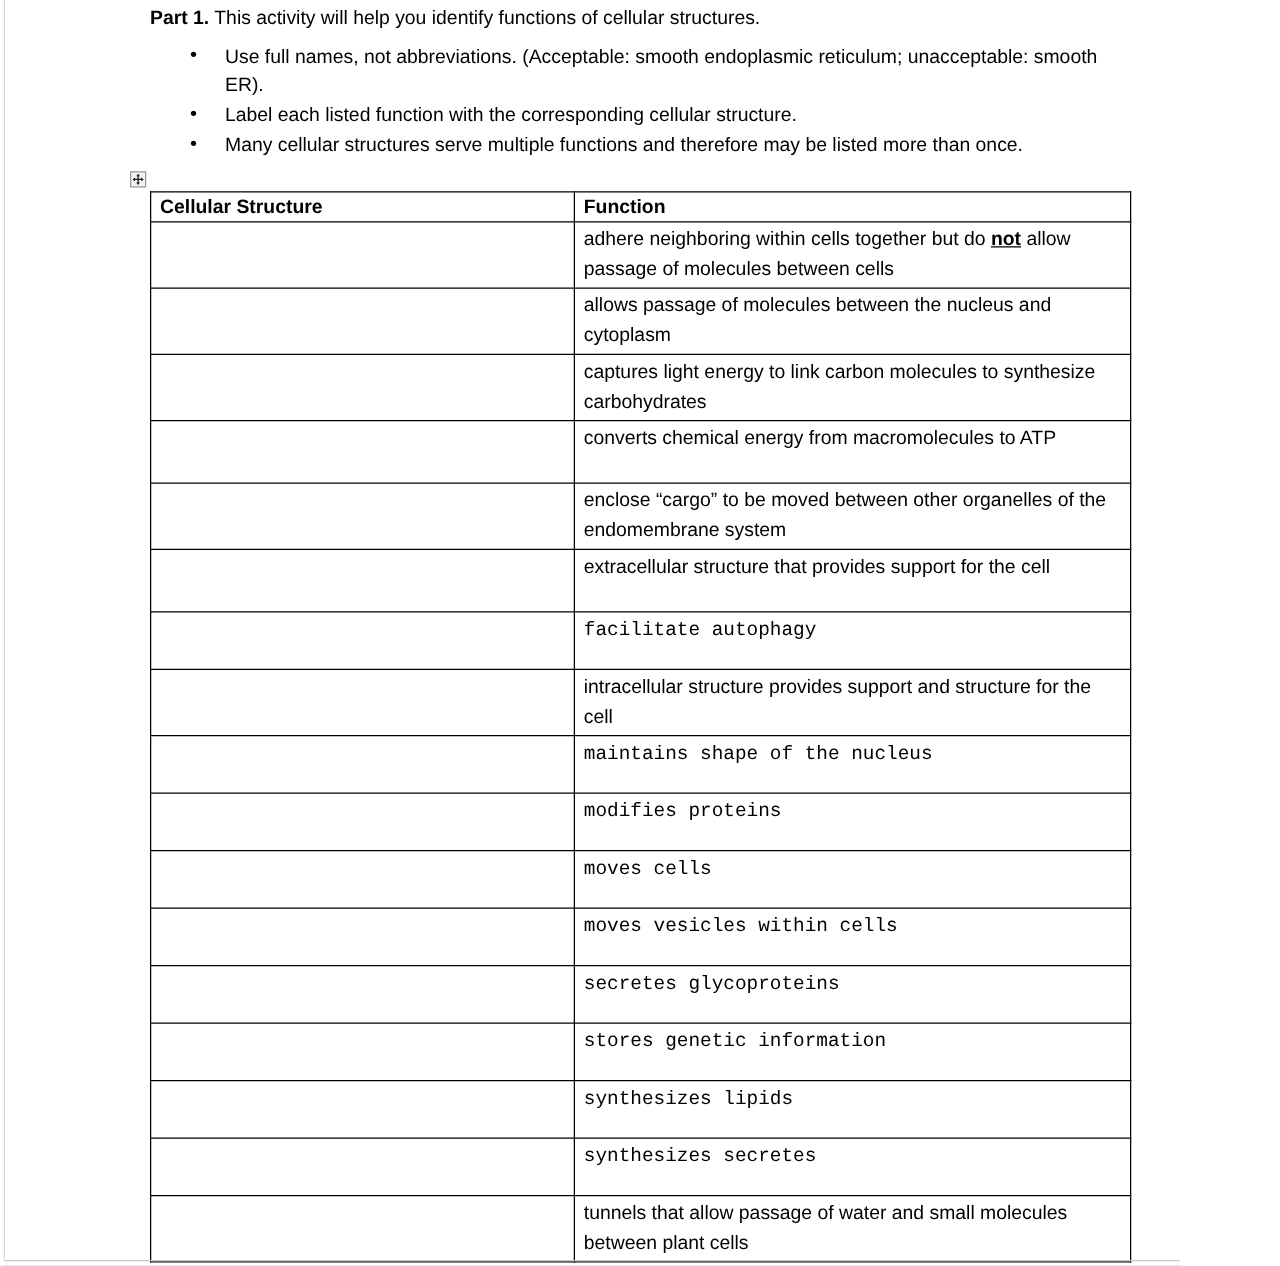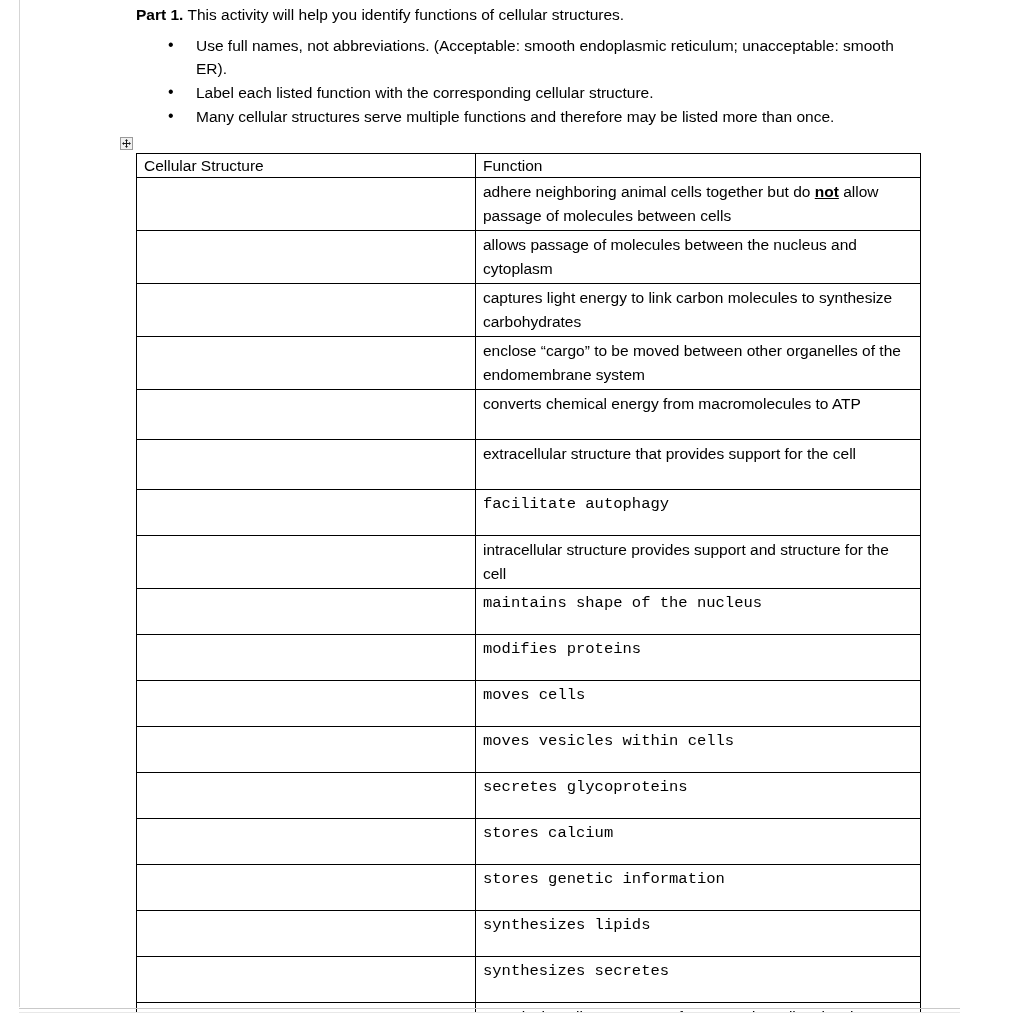--- a/index.html
+++ b/index.html
@@ -38,21 +38,21 @@
     position: absolute;
     left: 3px;
     right: 0;
     bottom: 0px;
     height: 1px;
     background: #e8e8e8;
   }
 
   .doc {
     position: absolute;
-    left: 16px;
+    left: 0;
     top: 0;
     width: 944px;
     height: 1013px;
   }
 
   
   .intro {
     position: absolute;
     left: 120px;
     top: 4px;
@@ -120,21 +120,21 @@
     padding: 2px 6px 2px 7px;
     font-size: 15.5px;
     line-height: 24px;
     text-align: left;
     font-weight: normal;
   }
   .tbl col.c-structure { width: 339px; }
   .tbl col.c-function  { width: 445px; }
 
   .tbl thead th {
-    font-weight: normal;
+    font-weight: bold;
     height: 23px;
     padding-top: 0px;
     padding-bottom: 0px;
     line-height: 23px;
   }
 
   .tbl tbody td.structure-cell {
     
   }
   .tbl tbody td.function-cell b { font-weight: bold; text-decoration: underline; }
@@ -183,45 +183,45 @@
     <thead>
       <tr>
         <th>Cellular Structure</th>
         <th>Function</th>
       </tr>
     </thead>
     <tbody>
 
       <tr class="r-two">
         <td class="structure-cell"></td>
-        <td class="function-cell"><span>adhere neighboring animal cells together but do </span><b>not</b><span> allow passage of molecules between cells</span></td>
+        <td class="function-cell"><span>adhere neighboring within cells together but do </span><b>not</b><span> allow passage of molecules between cells</span></td>
       </tr>
 
       <tr class="r-two">
         <td class="structure-cell"></td>
         <td class="function-cell">allows passage of molecules between the nucleus and cytoplasm</td>
       </tr>
 
       <tr class="r-two">
         <td class="structure-cell"></td>
         <td class="function-cell">captures light energy to link carbon molecules to synthesize carbohydrates</td>
       </tr>
 
       <tr class="r-two">
         <td class="structure-cell"></td>
+        <td class="function-cell">converts chemical energy from macromolecules to ATP</td>
+      </tr>
+
+      <tr class="r-two">
+        <td class="structure-cell"></td>
         <td class="function-cell">enclose “cargo” to be moved between other organelles of the endomembrane system</td>
       </tr>
 
       <tr class="r-two">
         <td class="structure-cell"></td>
-        <td class="function-cell">converts chemical energy from macromolecules to ATP</td>
-      </tr>
-
-      <tr class="r-two">
-        <td class="structure-cell"></td>
         <td class="function-cell">extracellular structure that provides support for the cell</td>
       </tr>
 
       <tr class="r-one">
         <td class="structure-cell"></td>
         <td class="function-cell">facilitate autophagy</td>
       </tr>
 
       <tr class="r-two">
         <td class="structure-cell"></td>
@@ -246,24 +246,20 @@
       <tr class="r-one">
         <td class="structure-cell"></td>
         <td class="function-cell">moves vesicles within cells</td>
       </tr>
 
       <tr class="r-one">
         <td class="structure-cell"></td>
         <td class="function-cell">secretes glycoproteins</td>
       </tr>
 
-      <tr class="r-one">
-        <td class="structure-cell"></td>
-        <td class="function-cell">stores calcium</td>
-      </tr>
 
       <tr class="r-one">
         <td class="structure-cell"></td>
         <td class="function-cell">stores genetic information</td>
       </tr>
 
       <tr class="r-one">
         <td class="structure-cell"></td>
         <td class="function-cell">synthesizes lipids</td>
       </tr>

